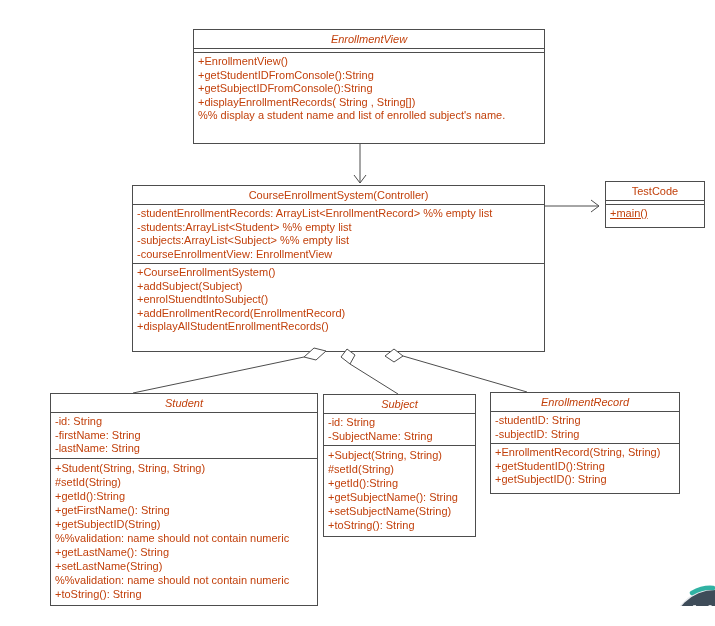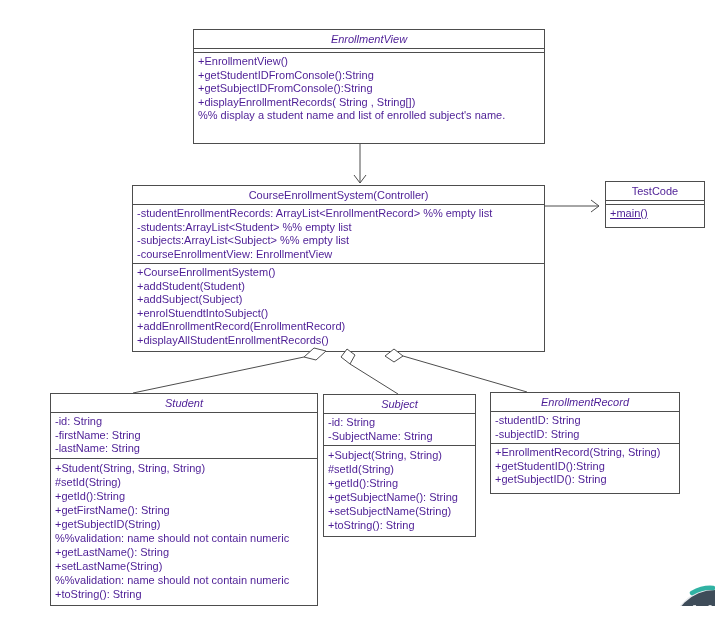--- a/index.html
+++ b/index.html
@@ -1,19 +1,19 @@
 <!DOCTYPE html>
 <html><head>
 <meta charset="utf-8">
 <style>
   html,body { margin:0; padding:0; background:#ffffff; }
   .stage {
     position:relative; width:715px; height:606px; background:#ffffff;
     font-family:"Liberation Sans", sans-serif; overflow:hidden;
-    color:#4c1d95;
+    color:#c2410c;
   }
   .uml-box {
     position:absolute; background:#ffffff; border:1px solid #4d4d4d;
     box-sizing:border-box; z-index:2;
   }
   .uml-title {
     text-align:center; font-size:11px; line-height:13px;
     padding:3px 2px 2px; border-bottom:1px solid #4d4d4d;
     white-space:nowrap; overflow:hidden;
   }
@@ -62,21 +62,20 @@
   <div class="uml-box box-controller">
     <div class="uml-title">CourseEnrollmentSystem(Controller)</div>
     <div class="uml-section uml-attrs">
       <div class="row">-studentEnrollmentRecords: ArrayList&lt;EnrollmentRecord&gt; %% empty list</div>
       <div class="row">-students:ArrayList&lt;Student&gt; %% empty list</div>
       <div class="row">-subjects:ArrayList&lt;Subject&gt; %% empty list</div>
       <div class="row">-courseEnrollmentView: EnrollmentView</div>
     </div>
     <div class="uml-section">
       <div class="row">+CourseEnrollmentSystem()</div>
-      <div class="row">+addStudent(Student)</div>
       <div class="row">+addSubject(Subject)</div>
       <div class="row">+enrolStuendtIntoSubject()</div>
       <div class="row">+addEnrollmentRecord(EnrollmentRecord)</div>
       <div class="row">+displayAllStudentEnrollmentRecords()</div>
     </div>
   </div>
 
   <div class="uml-box box-testcode">
     <div class="uml-title">TestCode</div>
     <div class="uml-empty"></div>

